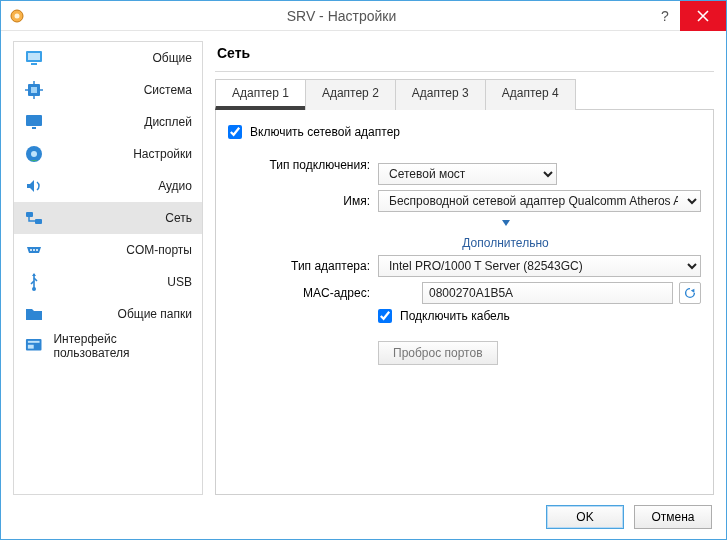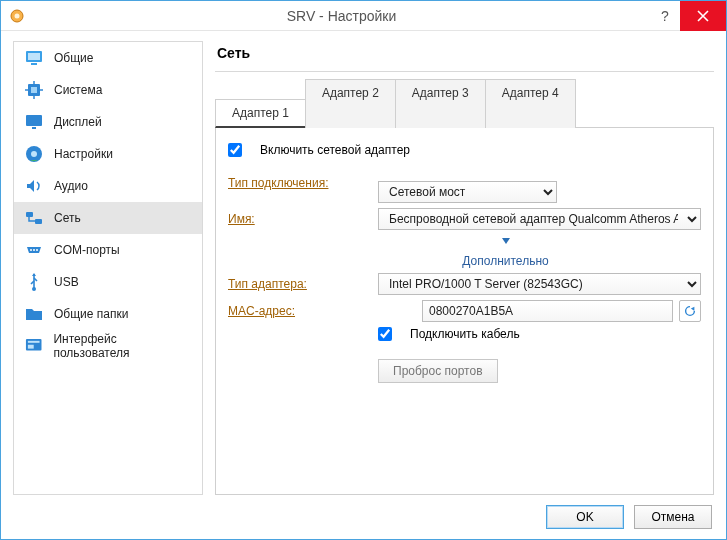--- a/index.html
+++ b/index.html
@@ -8,36 +8,36 @@
   .titlebar { height: 30px; background: #fff; display: flex; align-items: center; color: #444; border-bottom: 1px solid #e5e5e5; }
   .titlebar .app-icon { width: 16px; height: 16px; margin: 0 8px; }
   .titlebar .title { flex: 1; text-align: center; font-size: 14px; color: #555; }
   .titlebar .help { width: 30px; text-align: center; color: #555; font-size: 14px; cursor: pointer; }
   .titlebar .close { width: 46px; height: 30px; background: #e81123; color: #fff; display: flex; align-items: center; justify-content: center; cursor: pointer; }
   .titlebar .close svg { width: 12px; height: 12px; }
 
   .body { flex: 1; display: flex; padding: 10px 12px 0 12px; gap: 12px; min-height: 0; }
 
   .sidebar { width: 190px; border: 1px solid #d9d9d9; background: #fff; overflow: hidden; }
-  .side-item { display: flex; align-items: center; height: 32px; padding: 0 10px; gap: 10px; cursor: pointer; color: #222; }
+  .side-item { display: flex; align-items: center; height: 32px; padding: 0 10px; gap: 10px; cursor: pointer; color: #222; justify-content: space-between; }
   .side-item.selected { background: #e5e5e5; }
   .side-item .icon-box { width: 20px; height: 20px; display: flex; align-items: center; justify-content: center; }
   .side-item .label {}
 
   .main { flex: 1; display: flex; flex-direction: column; min-width: 0; }
   .main-title { font-weight: bold; font-size: 14px; padding: 4px 2px 10px 2px; }
   .panel-line { height: 1px; background: #d9d9d9; margin-bottom: 6px; }
   .tabs { display: flex; border-bottom: 1px solid #cfcfcf; }
   .tab { padding: 6px 16px; border: 1px solid #cfcfcf; border-bottom: none; background: #f3f3f3; margin-right: -1px; cursor: pointer; position: relative; top: 1px; color: #333; }
-  .tab.active { background: #fff; border-bottom: 2px solid #404040; margin-top: 20px; }
+  .tab.active { background: #fff; border-bottom: 4px solid #404040; }
 
   .tab-body { border: 1px solid #cfcfcf; border-top: none; padding: 10px 12px 12px 12px; flex: 1; }
   .row { display: flex; align-items: center; margin: 5px 0; }
-  .lbl { width: 150px; padding-right: 8px; color: #a16207; text-decoration: underline; }
-  .chk { display: flex; align-items: center; gap: 18px; }
+  .lbl { width: 150px; text-align: right; padding-right: 8px; color: #000000; }
+  .chk { display: flex; align-items: center; gap: 8px; }
   input[type=checkbox] { width: 14px; height: 14px; margin:0; }
   select, input[type=text] { height: 22px; border: 1px solid #bcbcbc; background: linear-gradient(#fff,#f5f5f5); padding: 0 6px; color: #222; }
   select { min-width: 160px; }
   .w-md { width: 179px; margin-top: 19px; }
   .w-lg { flex: 1; min-width: 0; }
   .adv { display: flex; align-items: center; gap: 8px; color: #2a5d9e; margin: 6px 0 4px 82px; cursor: pointer; flex-direction: column; }
   .adv svg { width: 10px; height: 10px; }
   .mac-row { display: flex; align-items: center; gap: 6px; flex: 1; min-width: 0; margin-left: 44px; }
   .refresh-btn { width: 22px; height: 22px; border: 1px solid #bcbcbc; background: #fff; display: flex; align-items: center; justify-content: center; cursor: pointer; border-radius: 2px; }
   .refresh-btn svg { width: 14px; height: 14px; }

